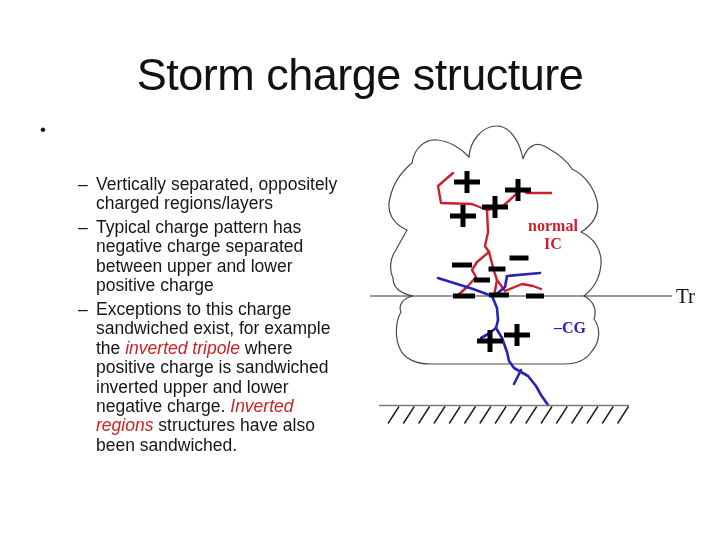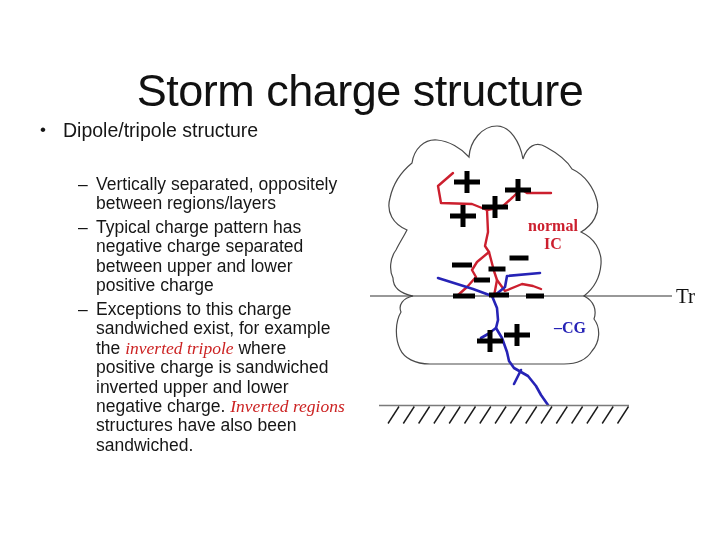--- a/index.html
+++ b/index.html
@@ -3,55 +3,54 @@
 <meta charset="utf-8">
 <style>
   html,body{margin:0;padding:0;}
   body{
     width:720px;height:540px;background:#ffffff;position:relative;overflow:hidden;
     font-family:"Liberation Sans","DejaVu Sans",sans-serif;
     -webkit-font-smoothing:antialiased;
   }
   .slide{position:absolute;inset:0;background:#fff;}
   .title{
-    position:absolute;top:68px;left:0;width:720px;text-align:center;
+    position:absolute;top:52px;left:0;width:720px;text-align:center;
     font-size:45px;line-height:1;color:#111;letter-spacing:-0.5px;white-space:nowrap;
   }
   .main-bullet{
     position:absolute;top:119px;left:40px;display:flex;align-items:flex-start;
     font-size:19.5px;line-height:1.15;color:#161616;
   }
   .main-bullet .bm{width:23px;font-size:17px;padding-top:1px;}
   .sub-list{
     position:absolute;top:175px;left:78px;width:274px;
     font-size:17.5px;line-height:19.45px;color:#161616;
   }
   .sub-item{display:flex;align-items:flex-start;margin:0 0 4px 0;}
   .sub-item .dm{width:18px;flex:none;}
   .sub-item .tx{width:254px;}
-  .em{font-style:italic;color:var(--accent-red,#cc2222);font-family:Liberation Serif, serif;}
+  .em{font-style:italic;color:var(--accent-red,#cc2222);}
   svg.diagram{position:absolute;left:0;top:0;width:720px;height:540px;}
   svg text{font-family:"Liberation Serif","DejaVu Serif",serif;}
 </style>
 </head>
 <body>
 
 <div class="slide">
 
   <div class="title">Storm charge structure</div>
 
   <div class="main-bullet">
     <span class="bm">•</span>
-    <span>Dipole/tripole structure</span>
   </div>
 
   <div class="sub-list" id="subList">
       <div class="sub-item">
         <span class="dm">–</span>
-        <span class="tx"><span>Vertically separated, oppositely between regions/layers</span></span>
+        <span class="tx"><span>Vertically separated, oppositely charged regions/layers</span></span>
       </div>
       <div class="sub-item">
         <span class="dm">–</span>
         <span class="tx"><span>Typical charge pattern has negative charge separated between upper and lower positive charge</span></span>
       </div>
       <div class="sub-item">
         <span class="dm">–</span>
         <span class="tx"><span>Exceptions to this charge sandwiched exist, for example the </span><span class="em">inverted tripole</span><span> where positive charge is sandwiched inverted upper and lower negative charge. </span><span class="em">Inverted regions</span><span> structures have also been sandwiched.</span></span>
       </div>
     </div>

